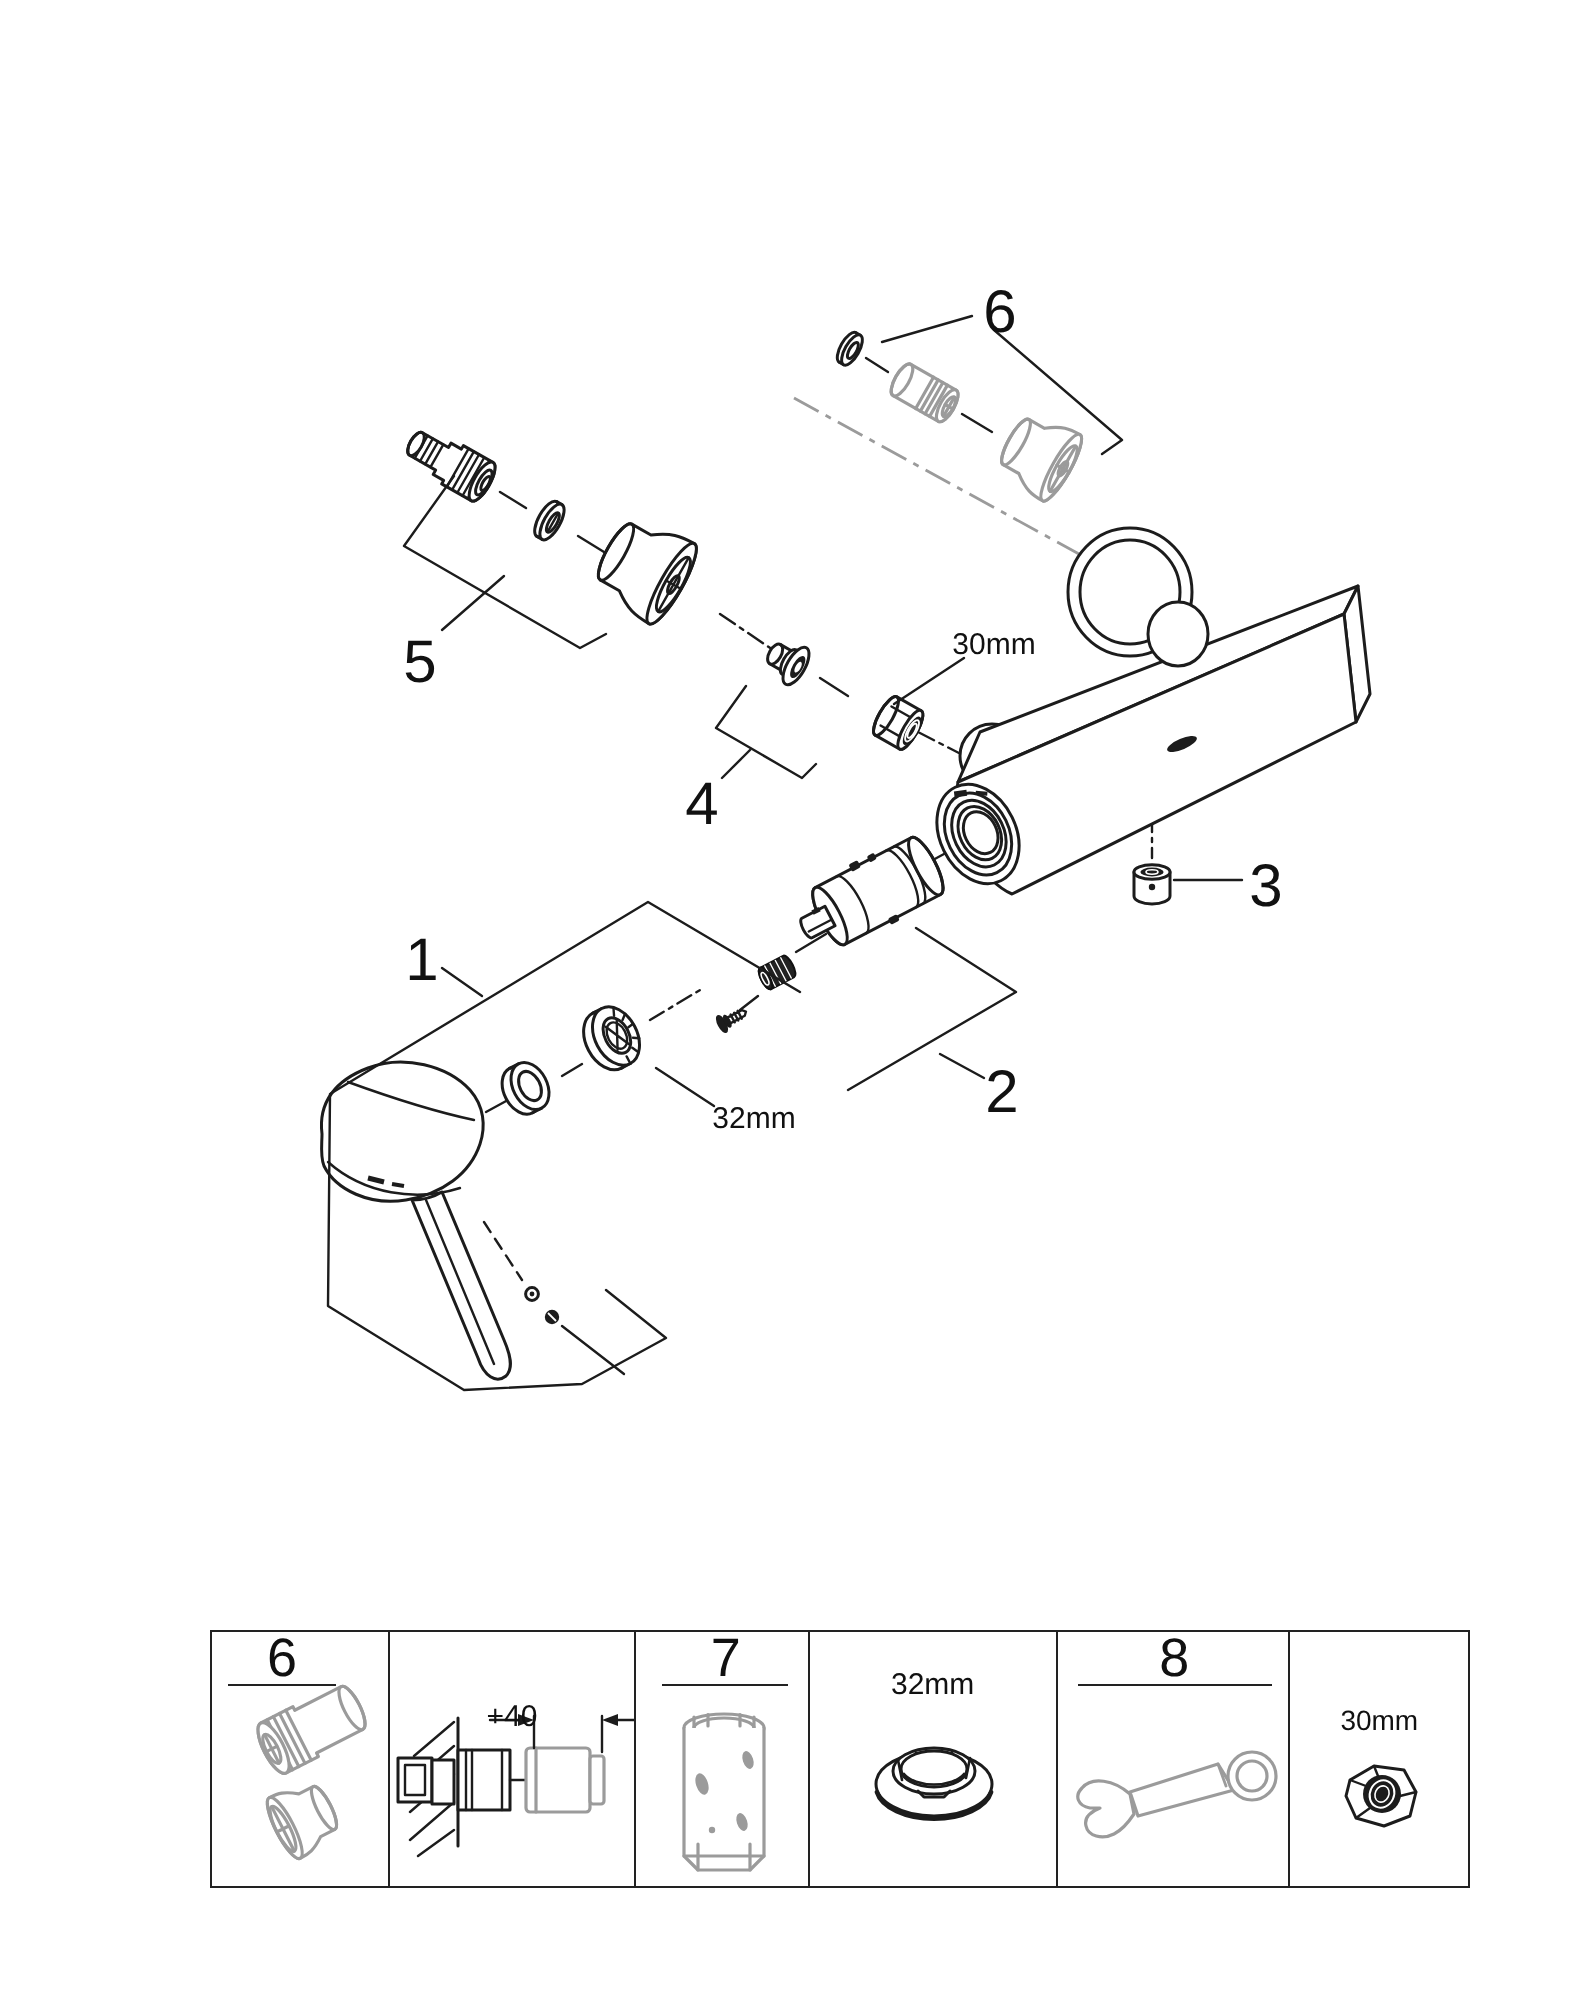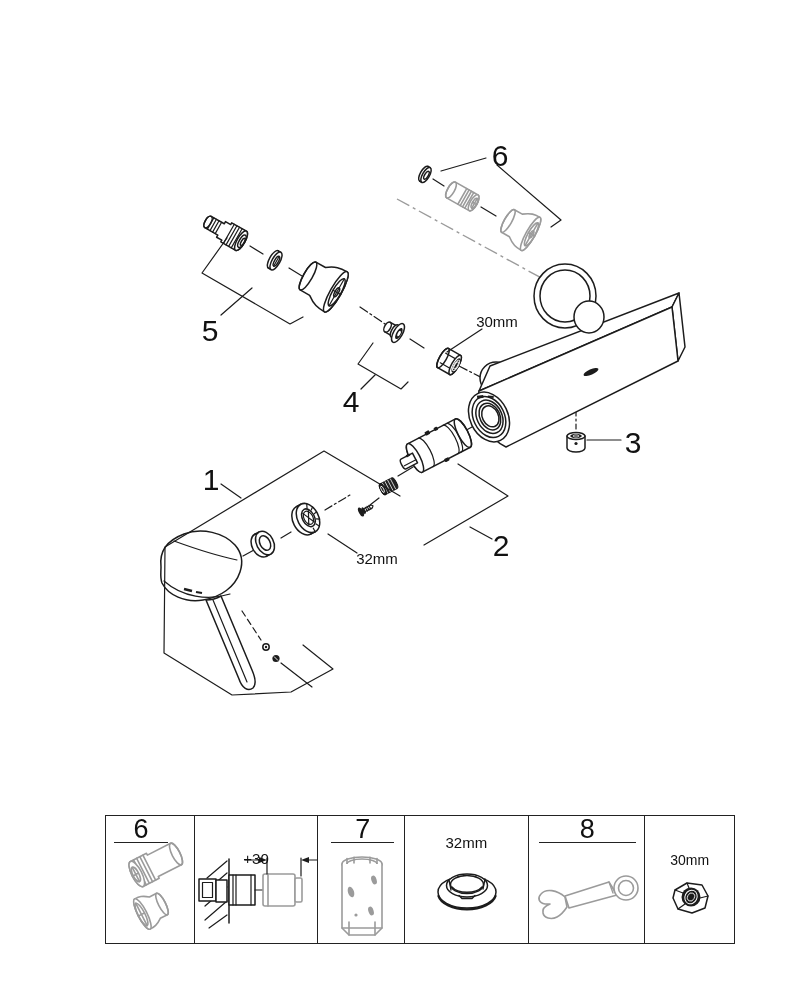--- a/index.html
+++ b/index.html
@@ -294,21 +294,21 @@
       <g>
         <rect class="gw" x="68" y="58" width="32" height="32" rx="2" stroke-width="2"></rect>
         <path class="g" d="M73,58 L73,90" stroke-width="1.2"></path>
         <rect class="gw" x="100" y="62" width="7" height="24" rx="1.5" stroke-width="2"></rect>
       </g>
       <path class="kt" d="M72,42 L72,58 M106,42 L106,60"></path>
       <path class="kt" d="M50,44 L65,44 M110,44 L122,44"></path>
       <path class="df" d="M72,44 L64,41 L64,47 Z"></path>
       <path class="df" d="M106,44 L114,41 L114,47 Z"></path>
     </svg>
-    <div class="lgdim" style="left:0;top:34px">+30</div>
+    <div class="lgdim" style="left:0;top:34px">+40</div>
   </div>
 
   <div class="lbox" style="width:87px">
     <div class="lgnum" style="left:13px;width:63px">7</div>
     <svg width="87" height="129" viewBox="0 0 87 129">
       <g class="g" fill="#fff">
         <ellipse class="gw" cx="44" cy="48" rx="20" ry="7"></ellipse>
         <ellipse class="g" cx="44" cy="48" rx="15" ry="5"></ellipse>
         <path class="g" d="M29,42.5 L29,48 M36,41.3 L36,47 M52,41.3 L52,47 M59,42.5 L59,48" stroke-width="1.3"></path>
         <path class="gw" d="M24,48 L24,106 L24,112 L31,119 L57,119 L64,112 L64,106 L64,48"></path>

